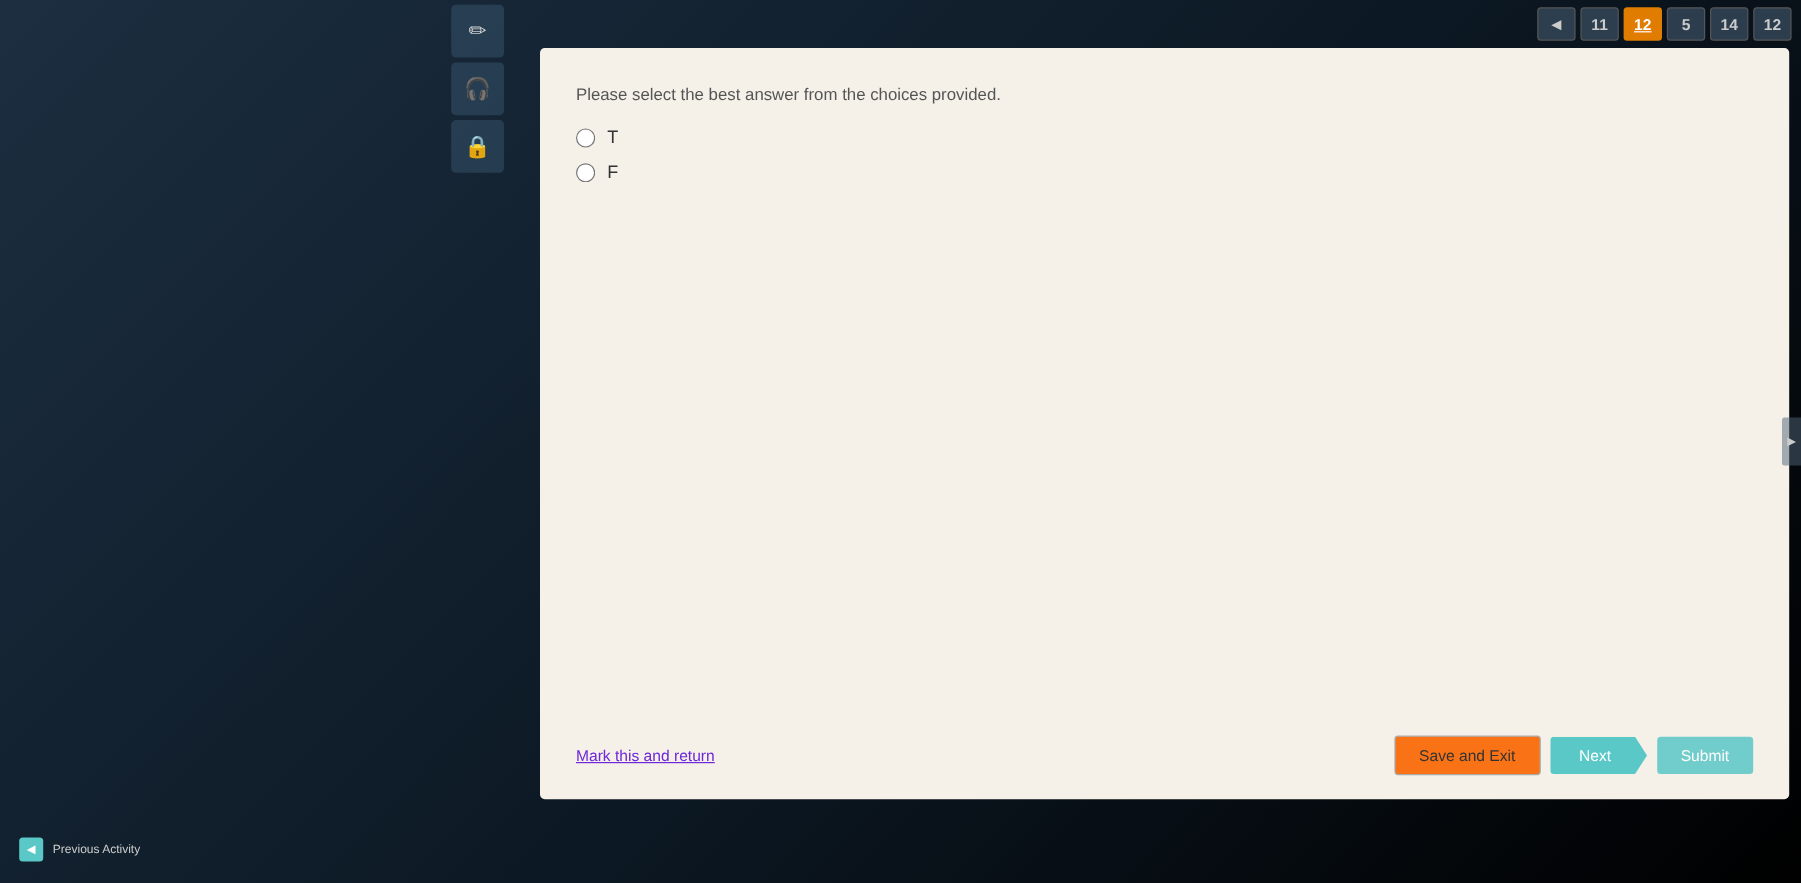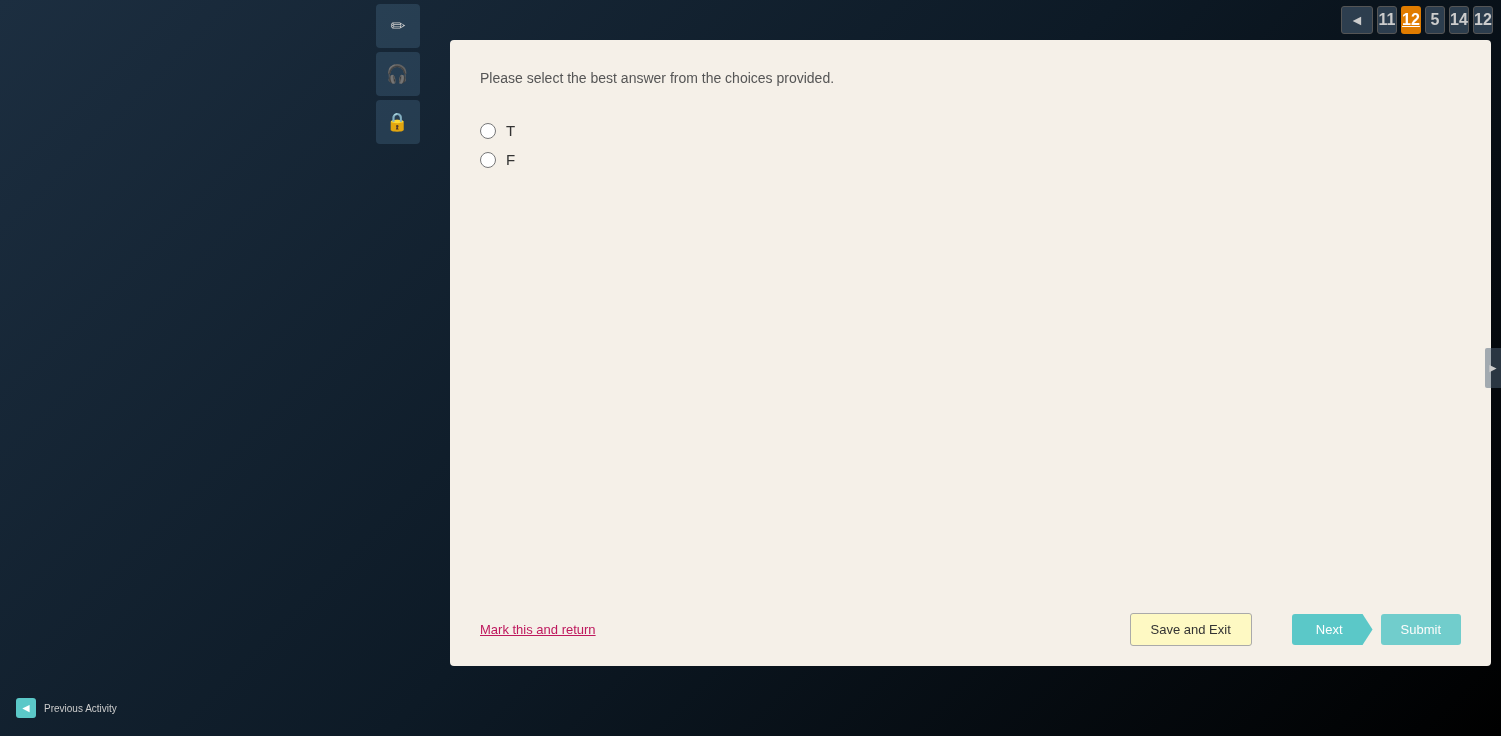--- a/index.html
+++ b/index.html
@@ -64,28 +64,28 @@
       border-radius: 3px;
       display: flex;
       align-items: center;
       justify-content: center;
       cursor: pointer;
       color: #ccc;
       font-size: 14px;
     }
 
     .nav-num {
-      width: 20px;
+      width: 32px;
       height: 28px;
       border-radius: 3px;
       display: flex;
       align-items: center;
       justify-content: center;
       cursor: pointer;
-      font-size: 16px;
+      font-size: 13px;
       font-weight: bold;
     }
 
     .nav-num.active {
       background: #e07c00;
       color: #fff;
       border: none;
       text-decoration: underline;
     }
 
@@ -112,21 +112,21 @@
     .question-text {
       font-size: 15px;
       color: #333;
       line-height: 1.5;
       margin-bottom: 30px;
     }
 
     .instruction-text {
       font-size: 14px;
       color: #555;
-      margin-bottom: 36px;
+      margin-bottom: 20px;
     }
 
     .options-container {
       display: flex;
       flex-direction: column;
       gap: 12px;
       margin-bottom: auto;
     }
 
     .option-item {
@@ -152,55 +152,54 @@
     .bottom-bar {
       display: flex;
       align-items: center;
       justify-content: space-between;
       margin-top: 20px;
       padding-top: 15px;
       border-top: none;
     }
 
     .mark-link {
-      color: #be185d;
+      color: #6d28d9;
       font-size: 13px;
       text-decoration: underline;
       cursor: pointer;
       background: none;
       border: none;
     }
 
     .btn-group {
       display: flex;
       gap: 8px;
       align-items: center;
     }
 
     .btn-save-exit {
       padding: 8px 20px;
-      background: #fef9c3;
+      background: #f97316;
       border: 1px solid #aaa;
       border-radius: 3px;
       font-size: 13px;
       color: #333;
       cursor: pointer;
     }
 
     .btn-next {
       padding: 8px 24px;
       background: #5bc8c8;
       border: none;
       border-radius: 3px;
       font-size: 13px;
       color: #fff;
       cursor: pointer;
       clip-path: polygon(0 0, calc(100% - 10px) 0, 100% 50%, calc(100% - 10px) 100%, 0 100%);
       padding-right: 30px;
-      margin-left: 32px;
     }
 
     .btn-submit {
       padding: 8px 20px;
       background: #5bc8c8;
       border: none;
       border-radius: 3px;
       font-size: 13px;
       color: #fff;
       cursor: pointer;

